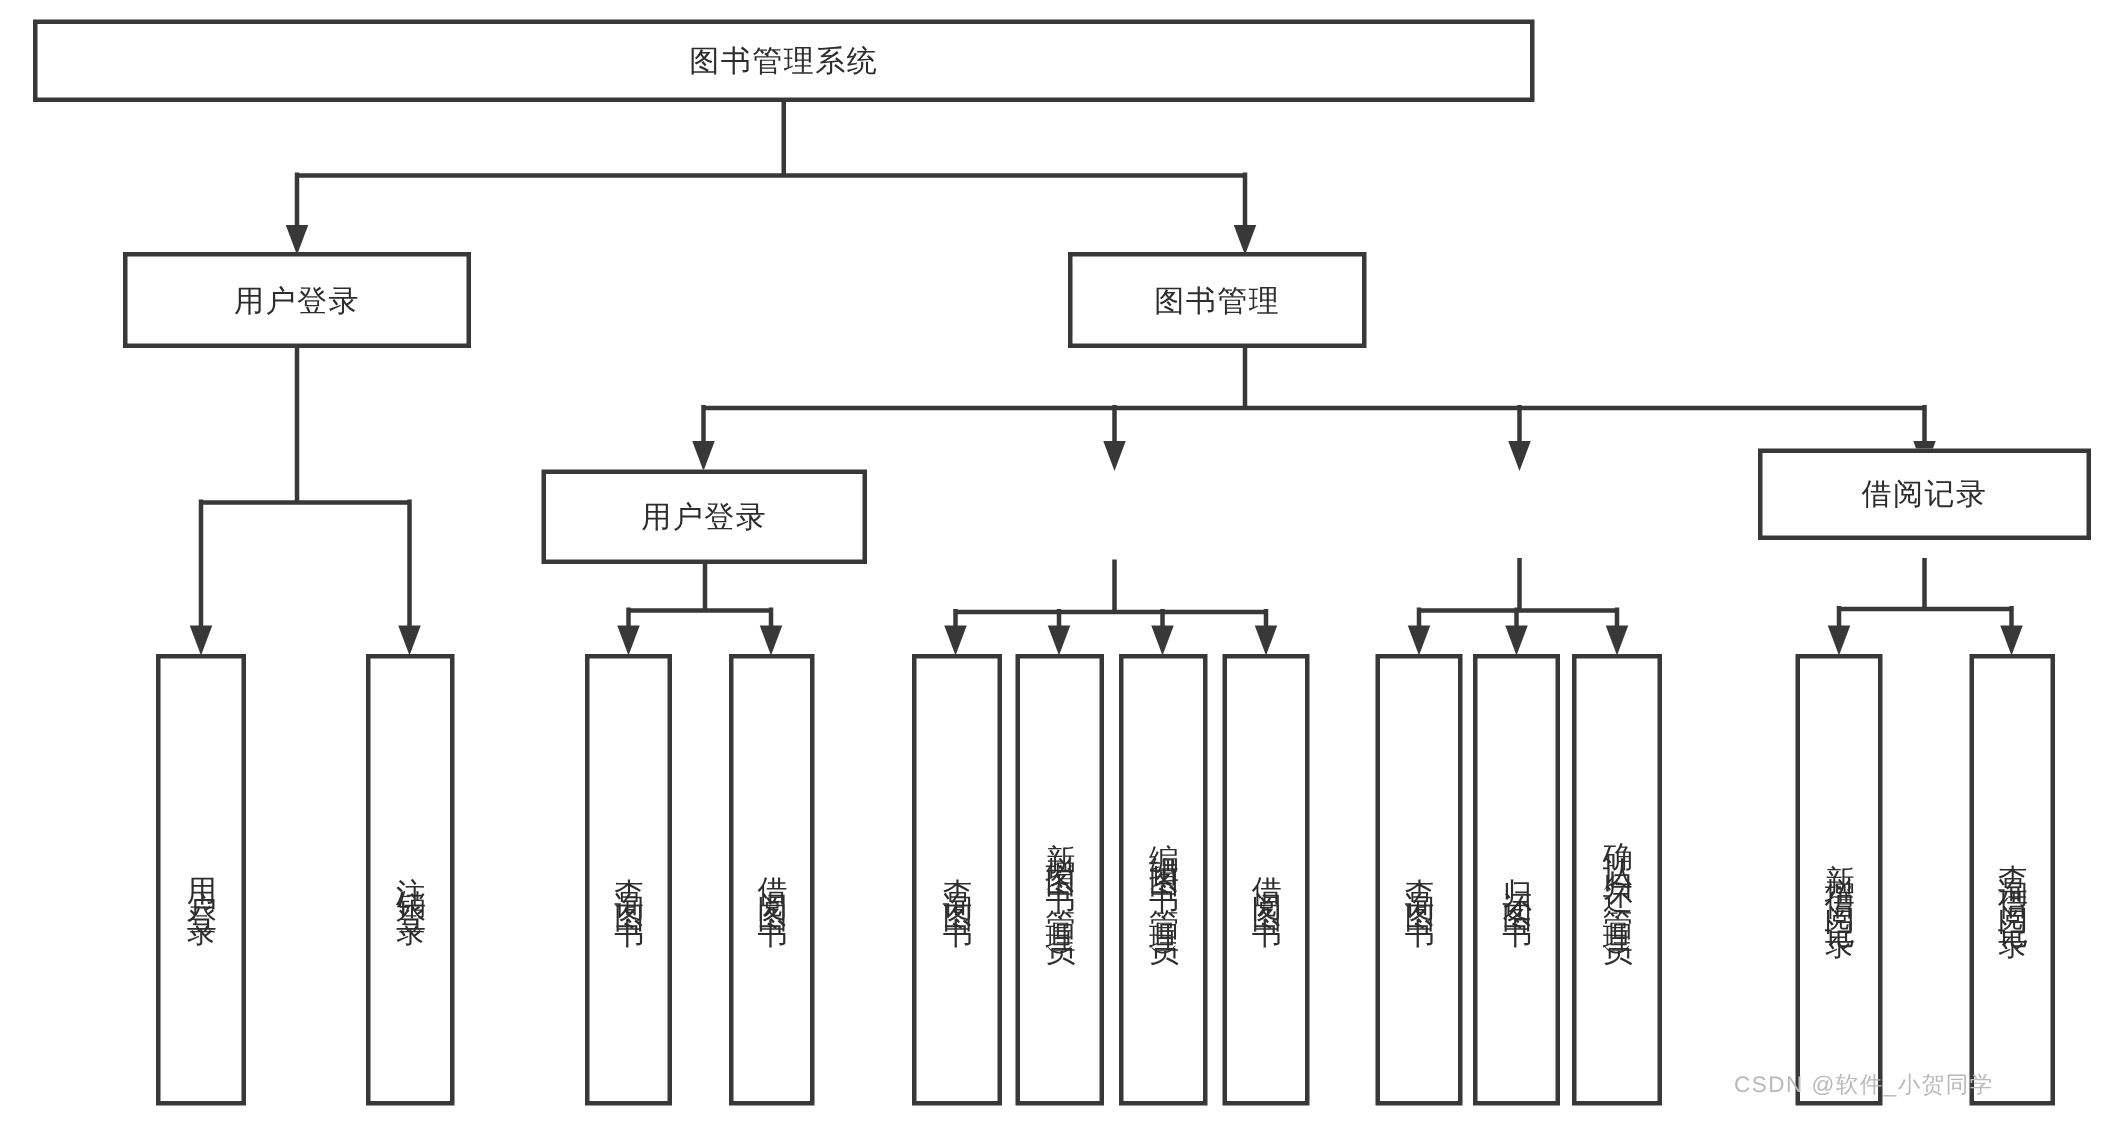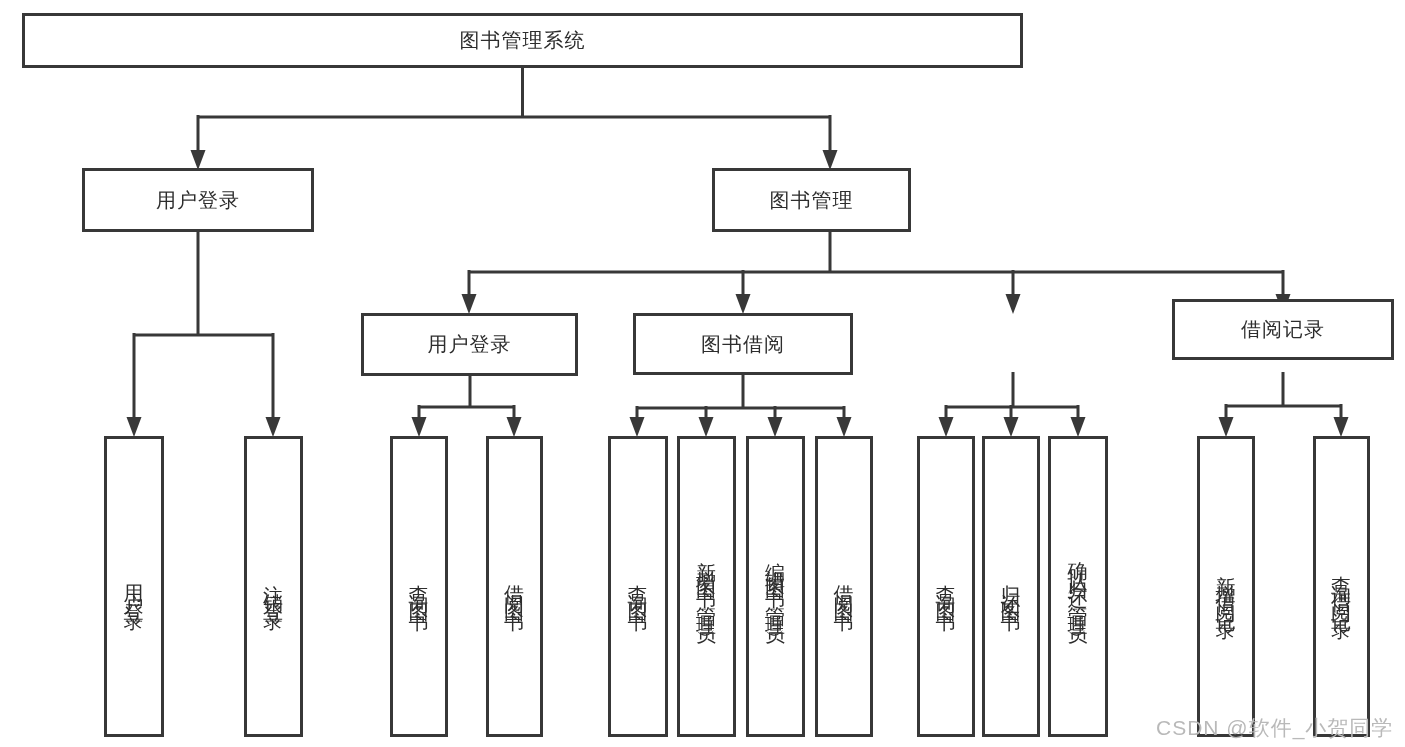--- a/index.html
+++ b/index.html
@@ -33,21 +33,21 @@
     writing-mode:vertical-lr;
     text-orientation:mixed;
     letter-spacing:9px;
     font-size:20px;
     line-height:1;
     color:var(--text);
   }
   .watermark{
     position:absolute;
     left:1156px;top:714px;
-    font-size:21px;
+    font-size:15px;
     color:var(--wm);
     letter-spacing:1px;
     white-space:nowrap;
   }
 </style>
 </head>
 <body>
 
 <div id="canvas">
 
@@ -88,21 +88,20 @@
       M1218.5 417 L1233.5 417 L1226 437 Z
       M1333.5 417 L1348.5 417 L1341 437 Z"></path>
   </svg>
 
   <div class="box" style="left:22px;top:13px;width:1001px;height:55px">图书管理系统</div>
 
   <div class="box" style="left:82px;top:168px;width:232px;height:64px">用户登录</div>
   <div class="box" style="left:712px;top:168px;width:199px;height:64px">图书管理</div>
 
   <div class="box" style="left:361px;top:313px;width:217px;height:63px">用户登录</div>
-  <div class="box" style="left:633px;top:313px;width:220px;height:62px">图书借阅</div>
   <div class="box" style="left:1172px;top:299px;width:222px;height:61px">借阅记录</div>
 
   <div class="box vbox" style="left:104px;top:436px;width:60px;height:301px">
     <span>用户登录</span>
     </div>
   <div class="box vbox" style="left:244px;top:436px;width:59px;height:301px">
     <span>注销登录</span>
     </div>
 
   <div class="box vbox" style="left:390px;top:436px;width:58px;height:301px">

